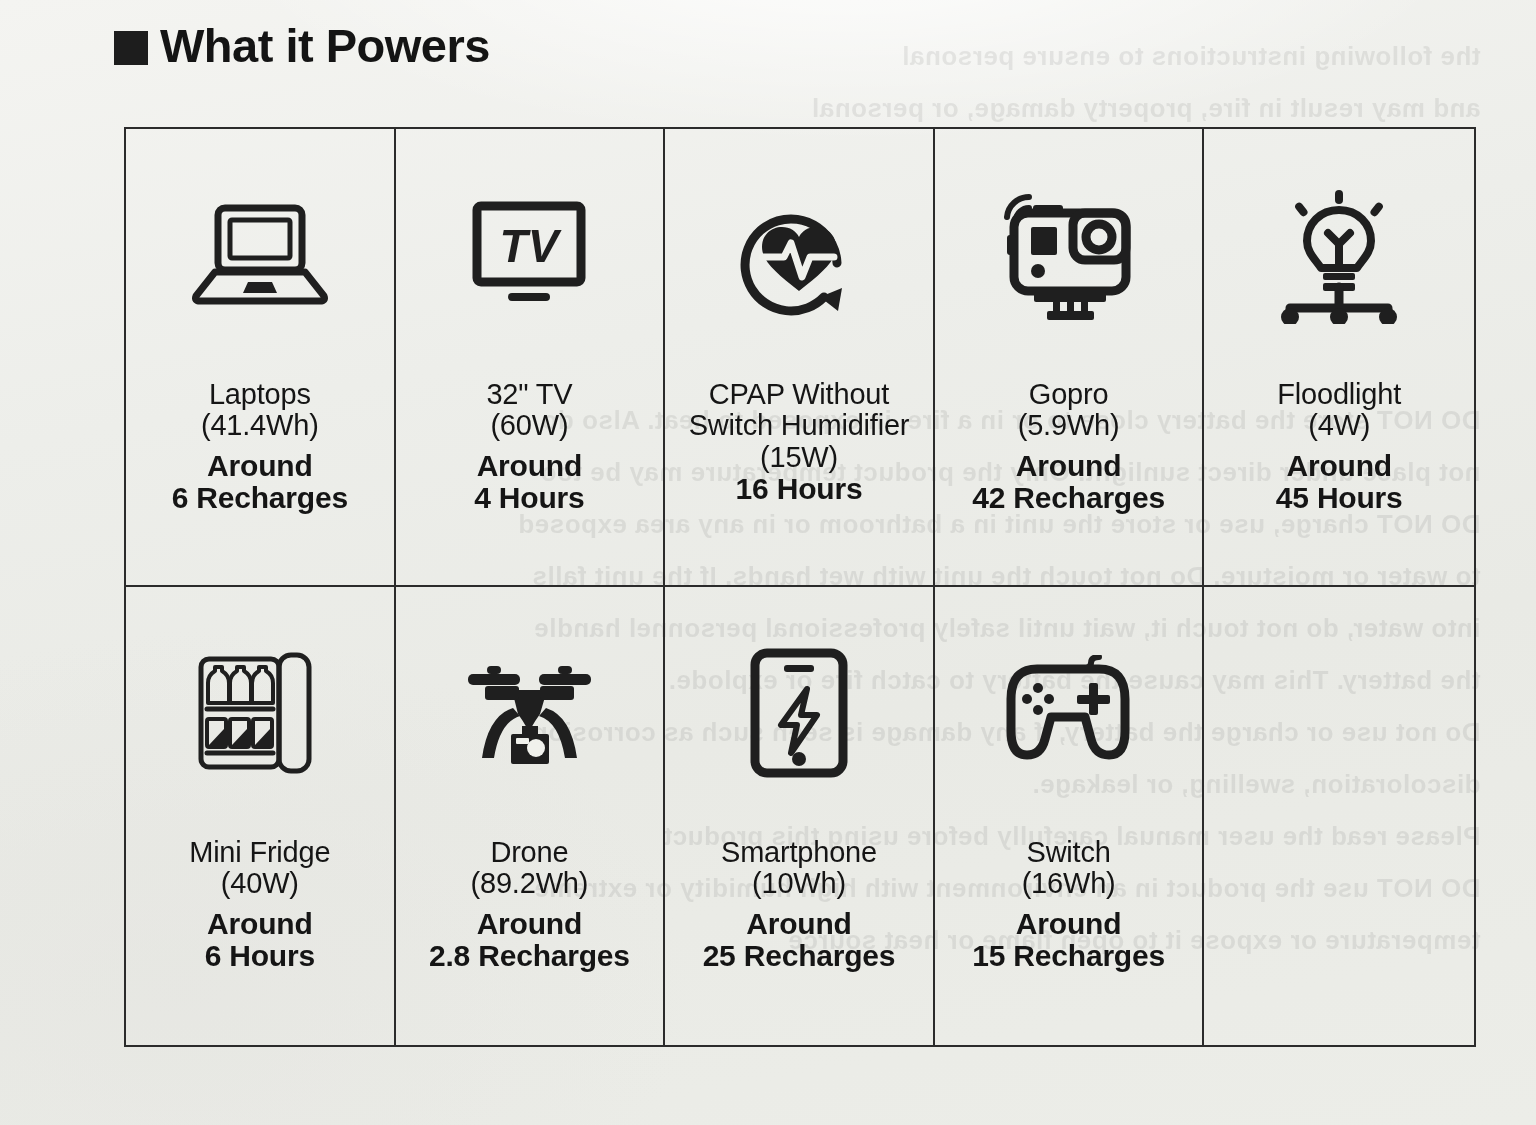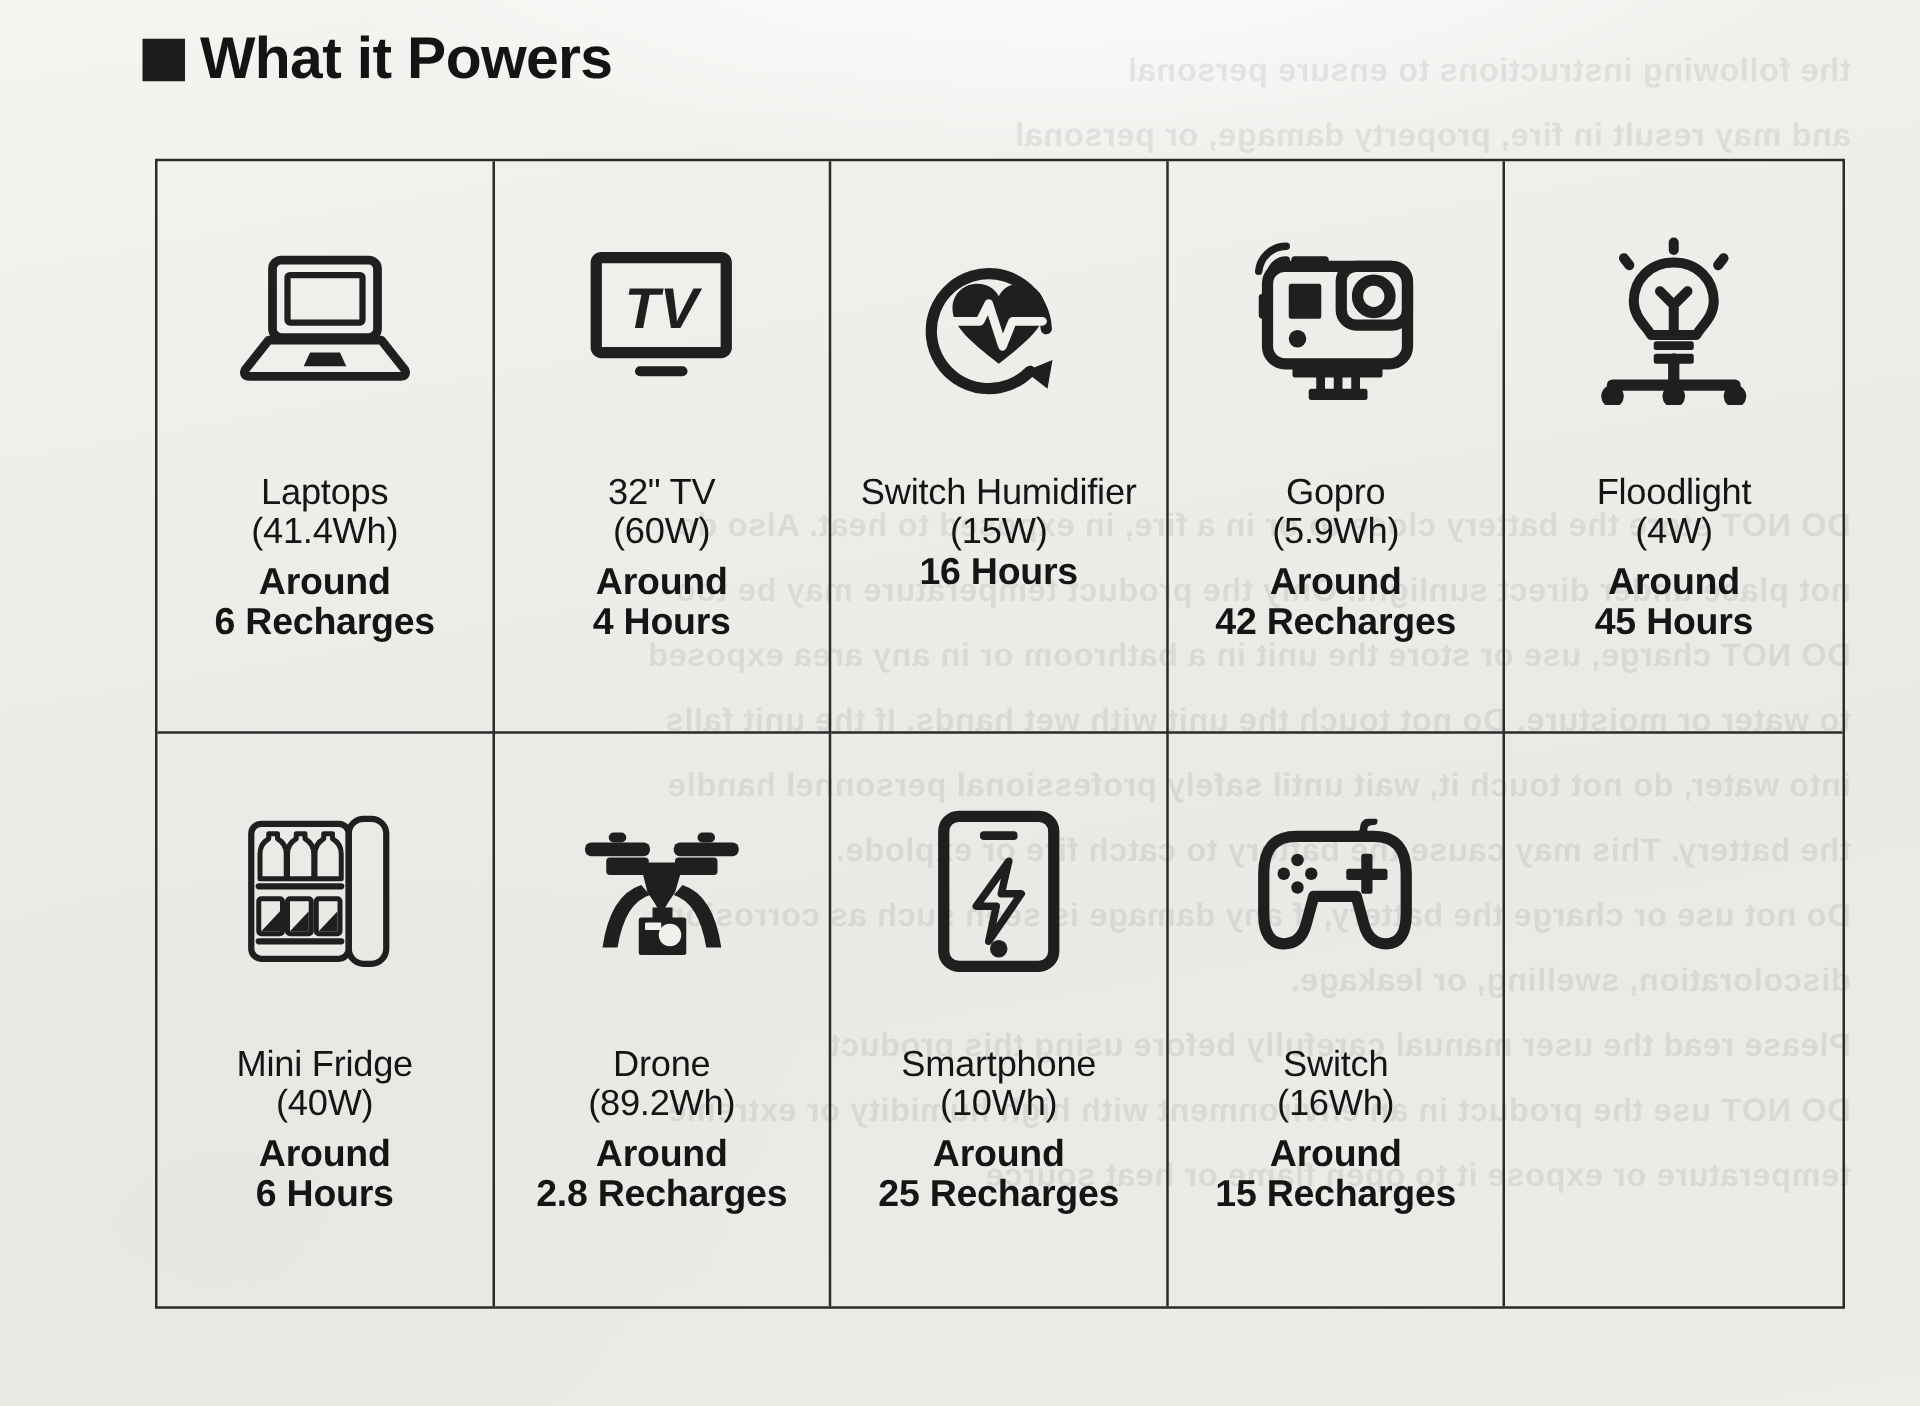--- a/index.html
+++ b/index.html
@@ -201,20 +201,21 @@
   <div class="cell">
     <div class="icon-box">
       <svg width="150" height="130" viewBox="0 0 150 130" aria-hidden="true">
         <path class="st" style="stroke-width:9" d="M100 108 A46 46 0 1 1 113 74"></path>
         <path class="fl" d="M96 108 L118 99 L114 122 Z"></path>
         <path class="fl" d="M75 102 C 52 84 38 72 38 58 C 38 46 47 38 58 38 C 66 38 72 42 75 48 C 78 42 84 38 92 38 C 103 38 112 46 112 58 C 112 72 98 84 75 102 Z"></path>
         <path d="M38 68 L60 68 L67 54 L78 88 L86 68 L110 68" fill="none" stroke="#f0f1ec" stroke-width="7" stroke-linecap="round" stroke-linejoin="round"></path>
       </svg>
     </div>
     <div class="labels">
+      <span class="nm">CPAP Without</span>
       <span class="nm">Switch Humidifier</span>
       <span class="pw">(15W)</span>
 
       <span class="dur">16 Hours</span>
     </div>
   </div>
 
   <div class="cell">
     <div class="icon-box">
       <svg width="160" height="135" viewBox="0 0 160 135" aria-hidden="true">

